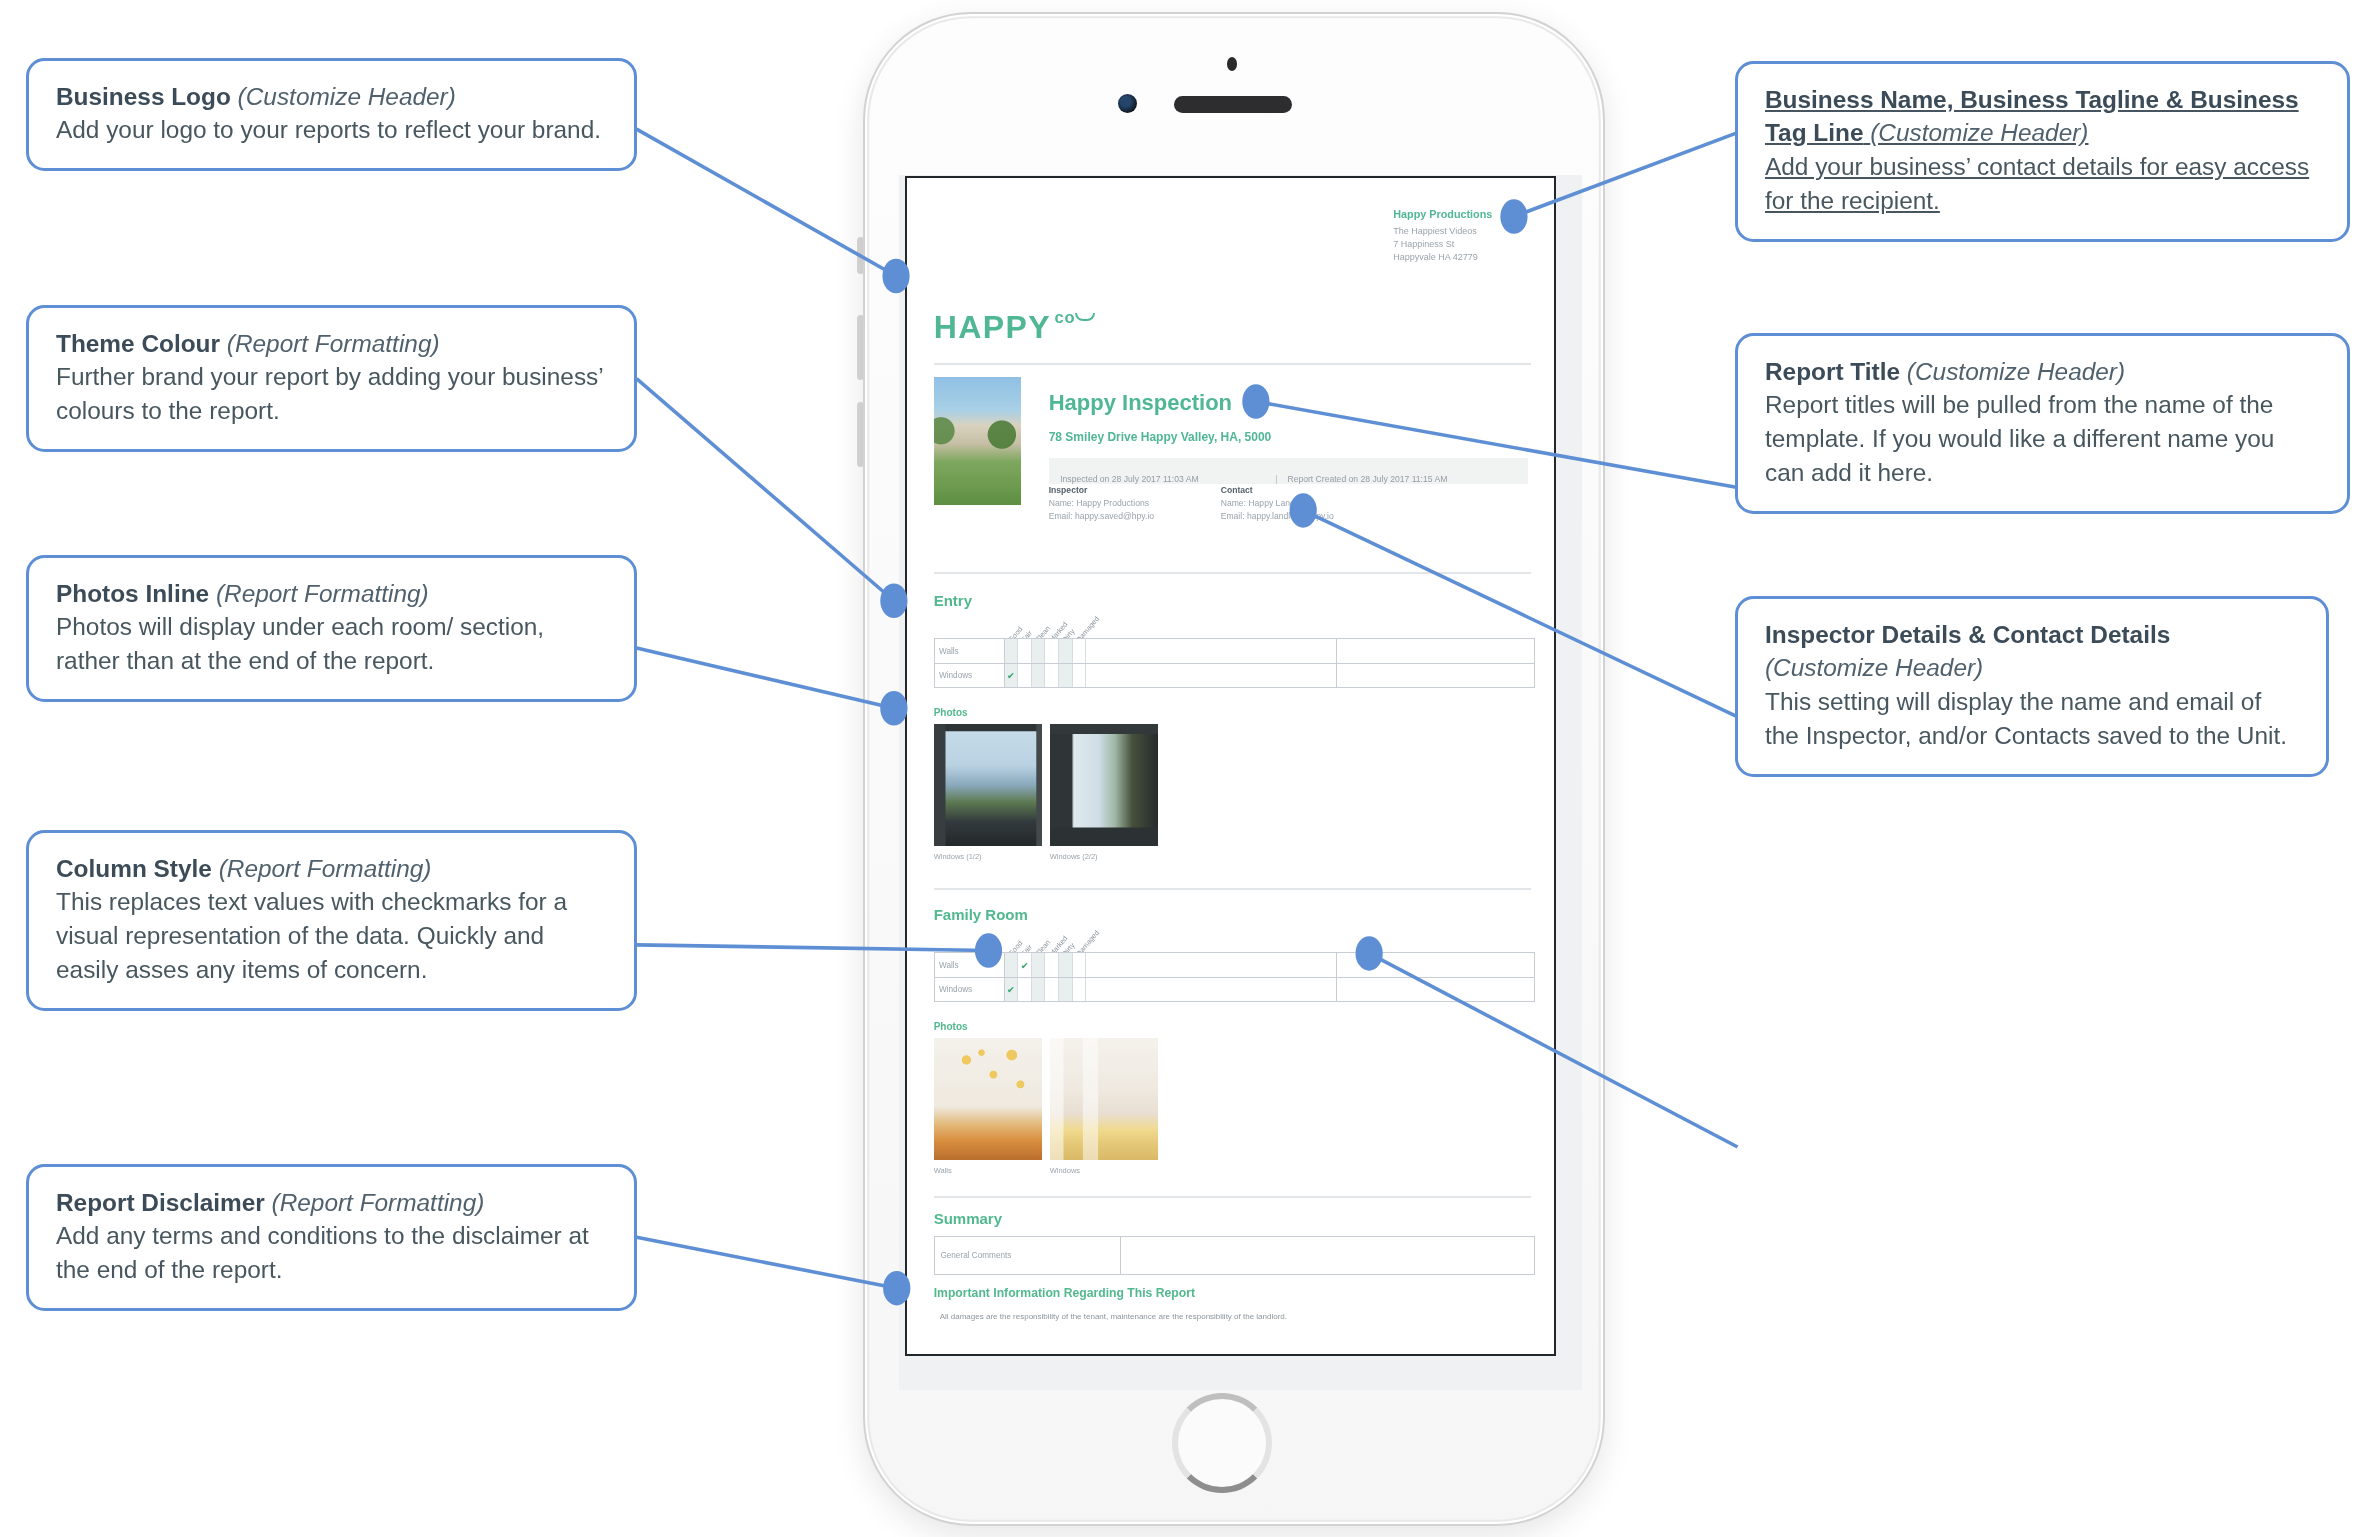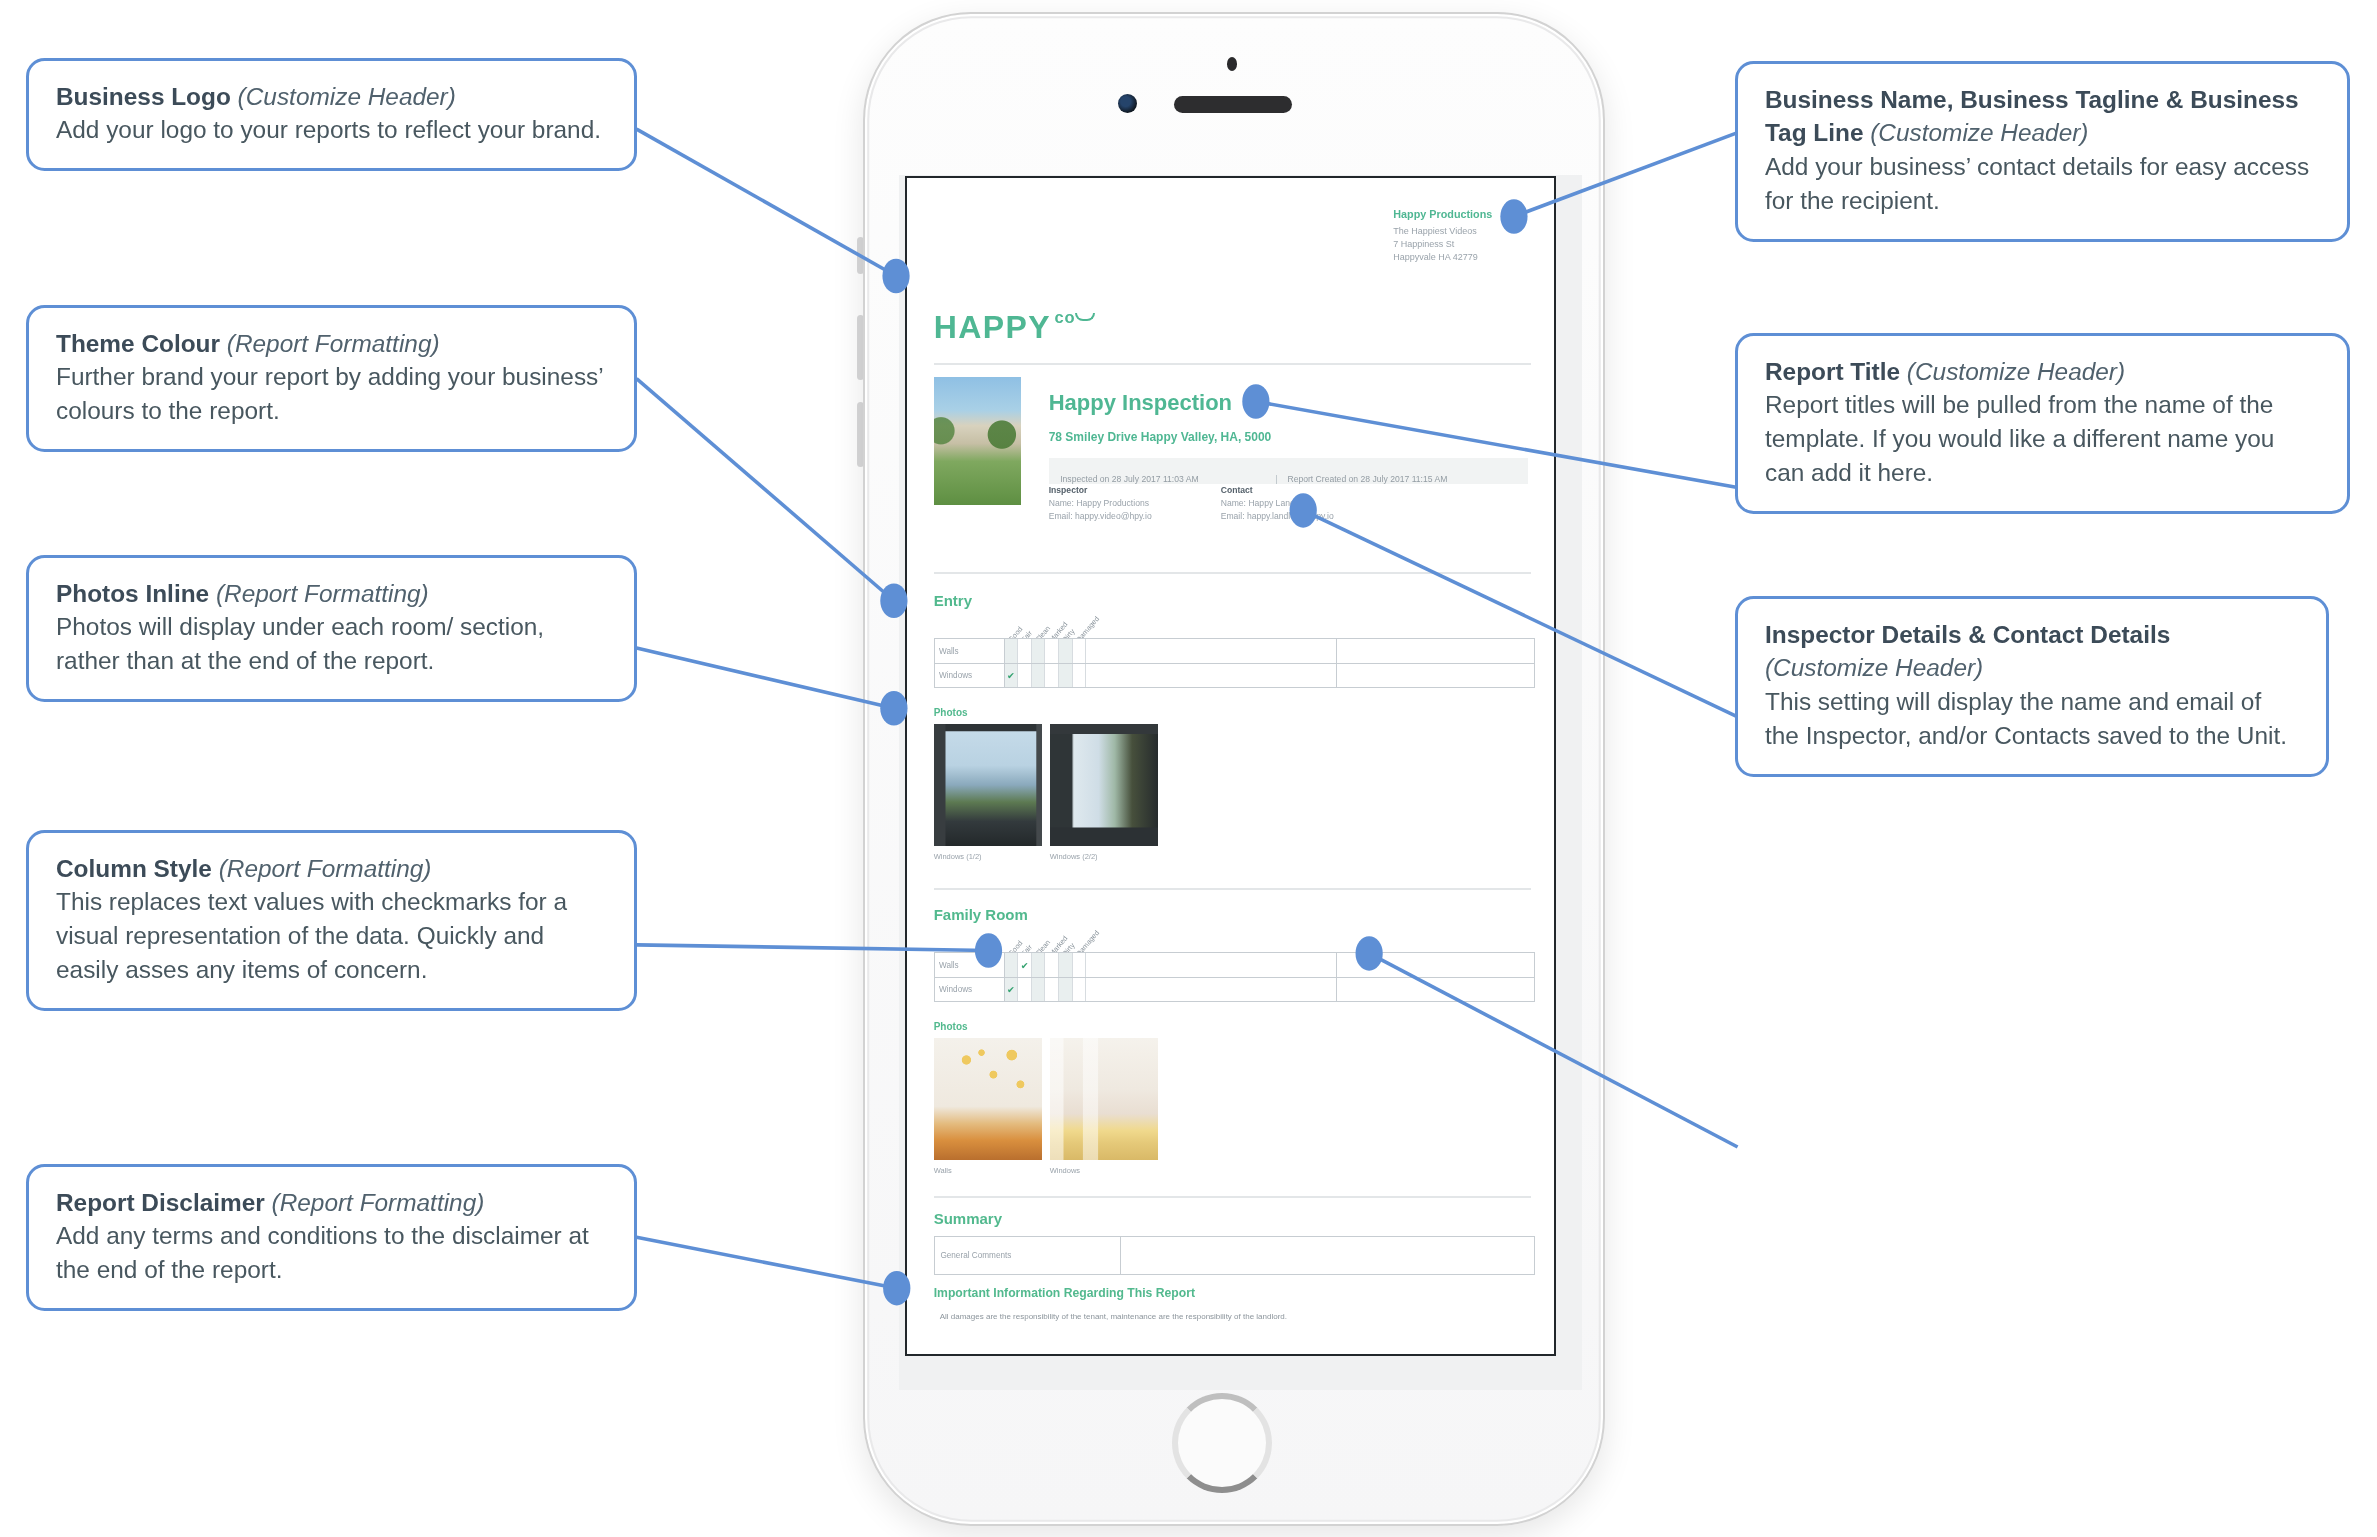--- a/index.html
+++ b/index.html
@@ -153,21 +153,21 @@
       <div class="rpt-addr">78 Smiley Drive Happy Valley, HA, 5000</div>
       <div class="meta">
         <span class="m1">Inspected on 28 July 2017 11:03 AM</span>
         <span class="sep">|</span>
         <span>Report Created on 28 July 2017 11:15 AM</span>
       </div>
 
       <div class="party p-inspector">
         <div class="pl">Inspector</div>
         <div class="pv">Name: Happy Productions</div>
-        <div class="pv">Email: happy.video@hpy.io</div>
+        <div class="pv">Email: happy.saved@hpy.io</div>
       </div>
       <div class="party p-contact">
         <div class="pl">Contact</div>
         <div class="pv">Name: Happy Landlord</div>
         <div class="pv">Email: happy.landlord@hpy.io</div>
       </div>
 
       <div class="divider" style="top:394px;"></div>
 
       <div class="sec-h" style="top:414px;">Entry</div>
@@ -367,21 +367,21 @@
     <span class="t">Column Style</span>
     <span class="g">(Report Formatting)</span>
     <div class="b">This replaces text values with checkmarks for a visual representation of the data. Quickly and easily asses any items of concern.</div>
   </div>
   <div class="co" style="left:26px;top:1164px;">
     <span class="t">Report Disclaimer</span>
     <span class="g">(Report Formatting)</span>
     <div class="b">Add any terms and conditions to the disclaimer at the end of the report.</div>
   </div>
 
-  <div class="co" style="left:1735px;top:61px;width:615px;">
+  <div class="co" style="left:1735px;top:61px;width:615px;text-decoration:underline;">
     <span class="t">Business Name, Business Tagline &amp; Business Tag Line</span>
     <span class="g">(Customize Header)</span>
     <div class="b">Add your business’ contact details for easy access for the recipient.</div>
   </div>
   <div class="co" style="left:1735px;top:333px;width:615px;">
     <span class="t">Report Title</span>
     <span class="g">(Customize Header)</span>
     <div class="b">Report titles will be pulled from the name of the template. If you would like a different name you can add it here.</div>
   </div>
   <div class="co" style="left:1735px;top:596px;width:594px;">

